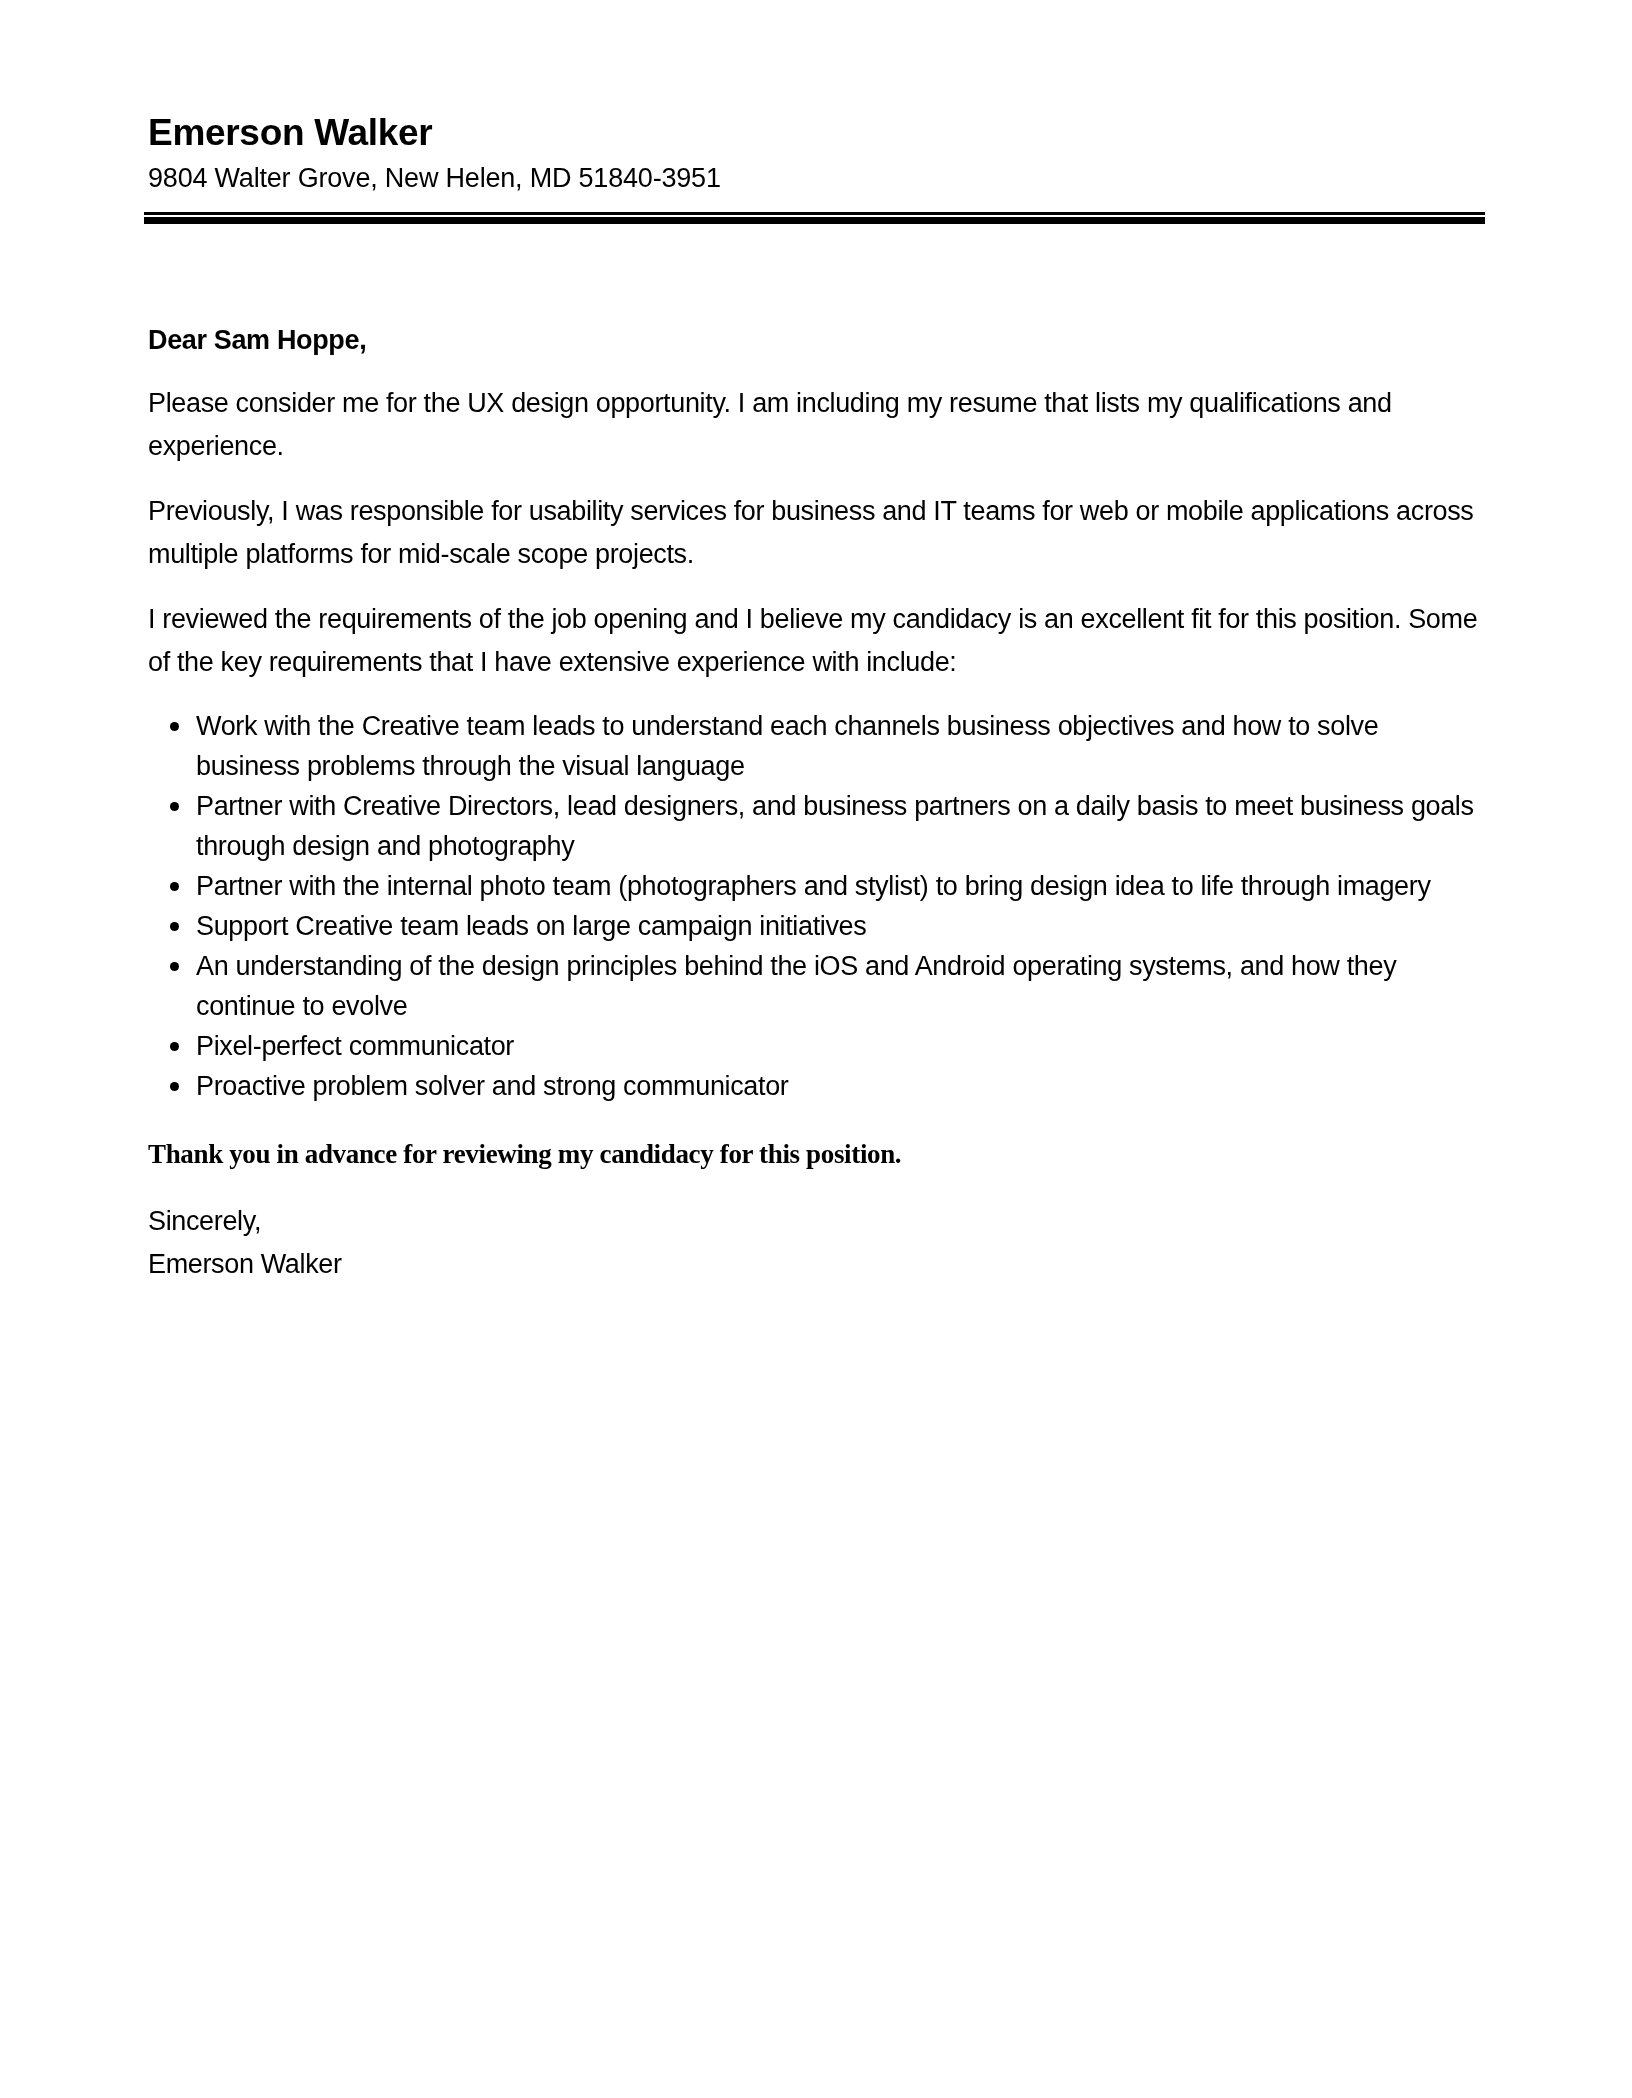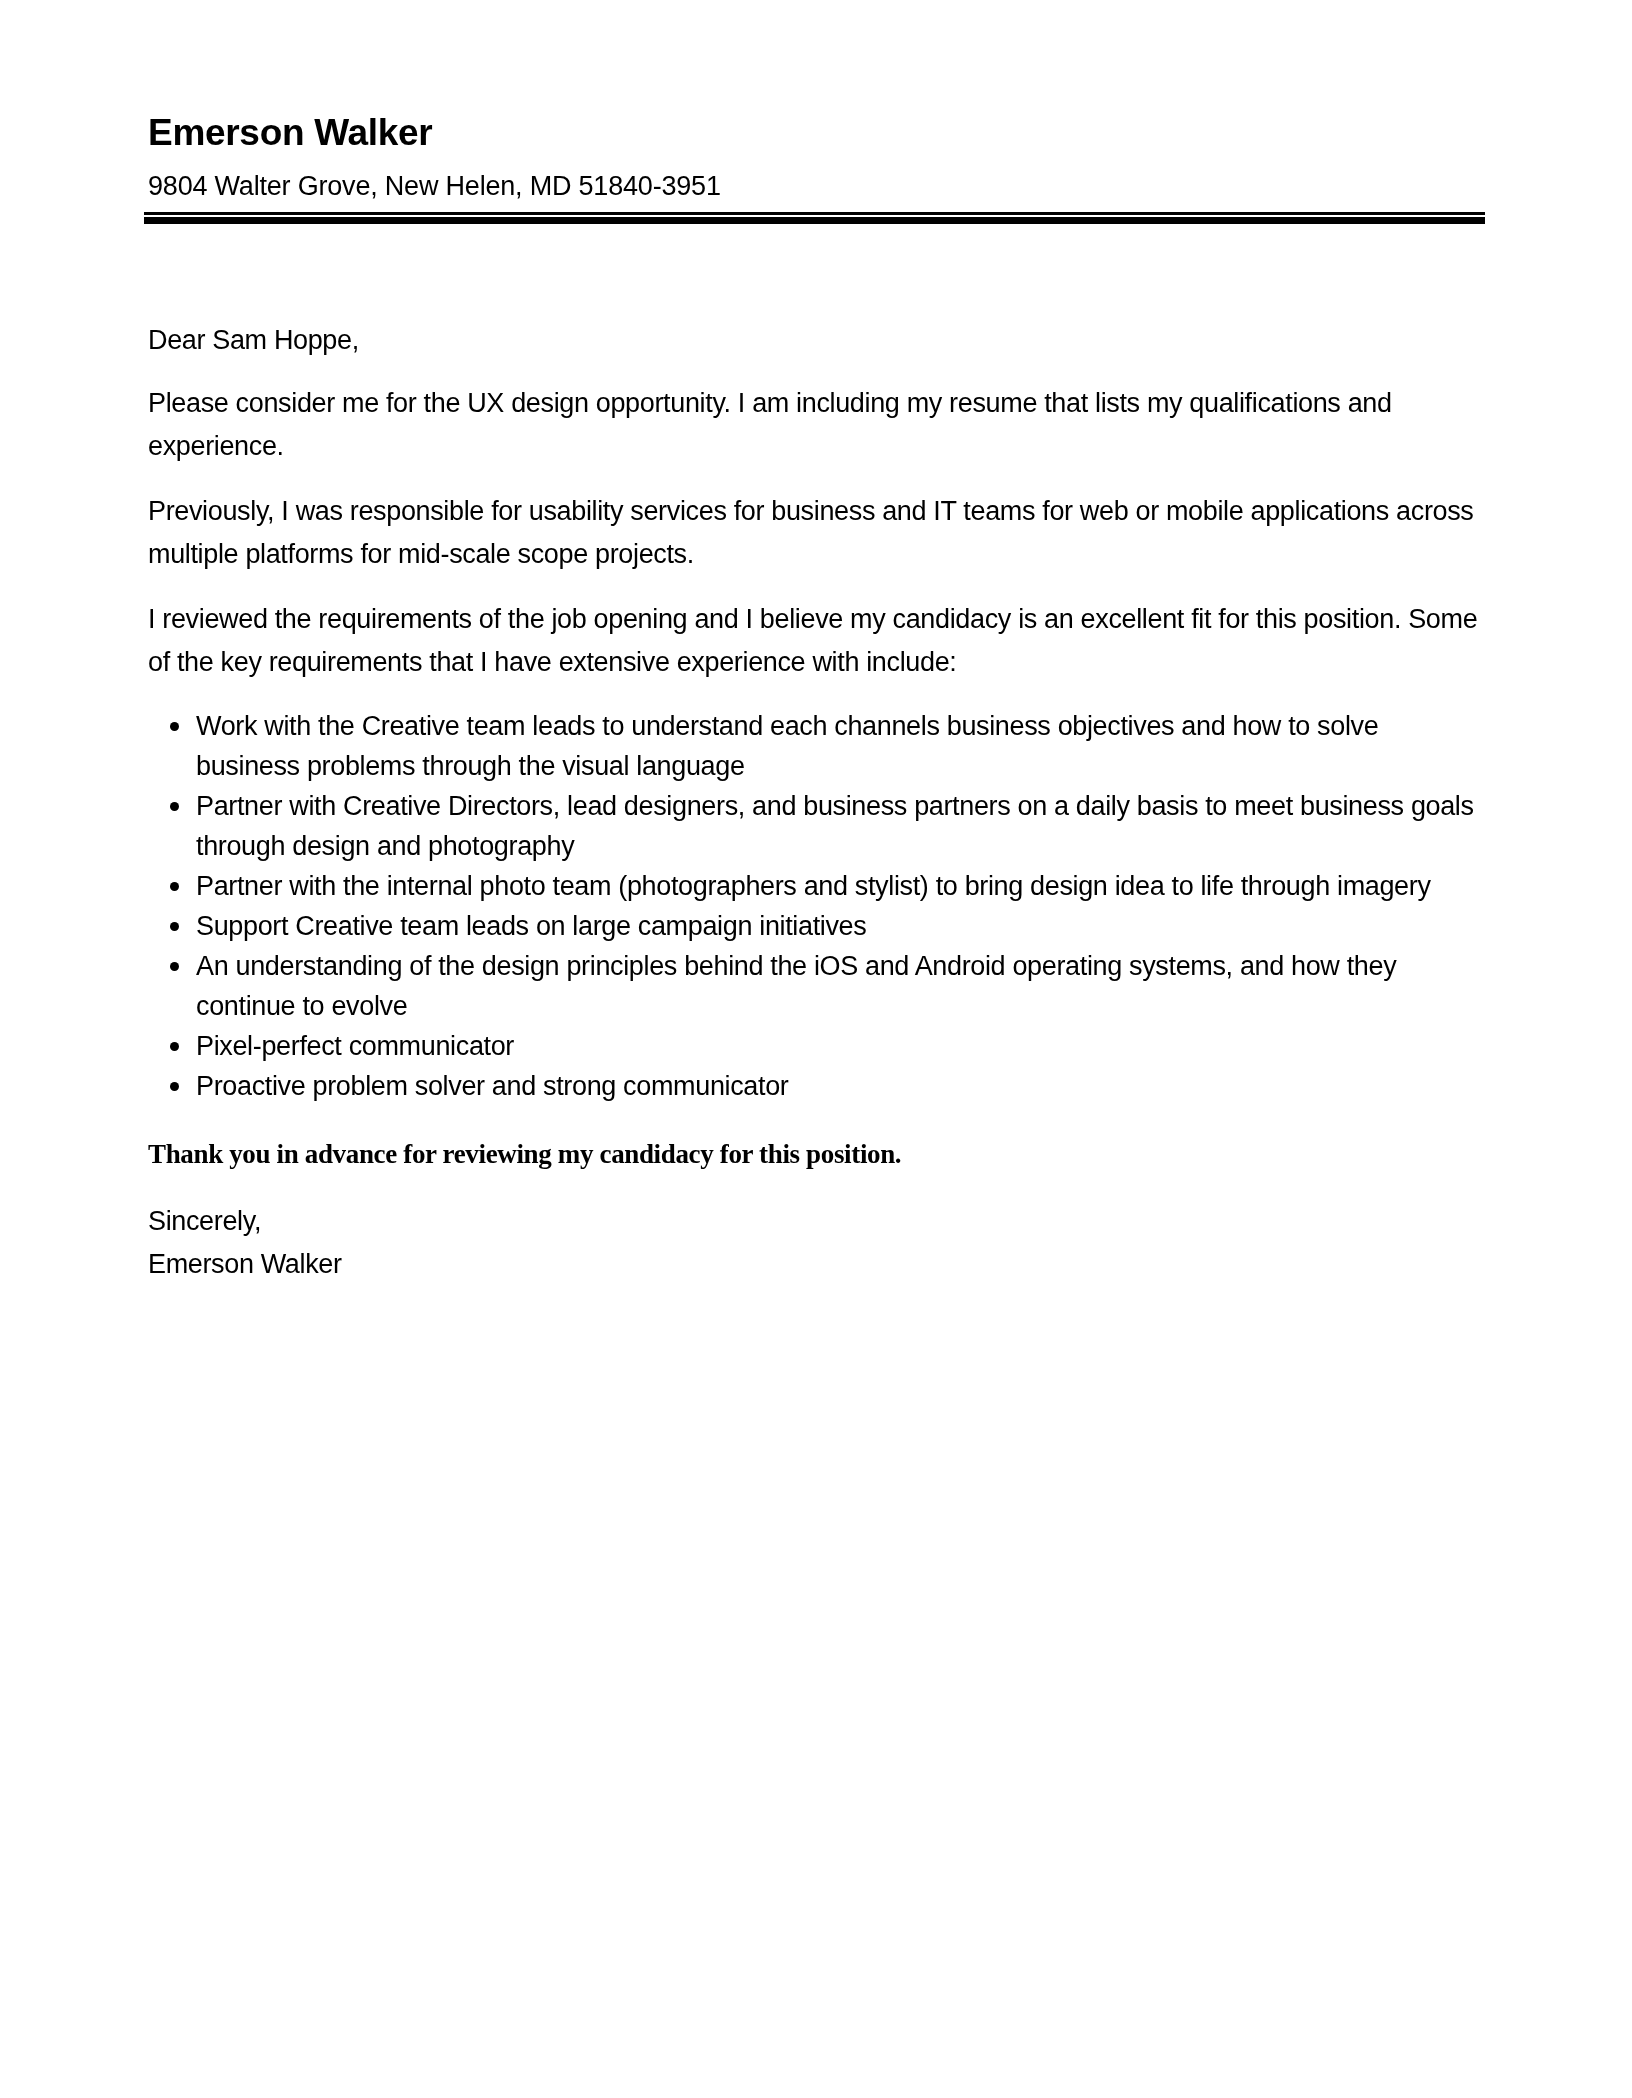--- a/index.html
+++ b/index.html
@@ -6,30 +6,30 @@
   body {
     width: 1632px; height: 2098px; position: relative; overflow: hidden;
     font-family: "Liberation Sans", "DejaVu Sans", sans-serif; color: #000;
   }
   .page { position: absolute; left: 148px; top: 0; width: 1338px; }
   .name {
     position: absolute; top: 110px; left: 0;
     font-size: 37px; font-weight: bold; letter-spacing: -0.3px; line-height: 46px;
   }
   .address {
-    position: absolute; top: 168px; left: 0;
+    position: absolute; top: 160px; left: 0;
     font-size: 27px; line-height: 36px; letter-spacing: -0.2px;
   }
   .rule {
     position: absolute; top: 211px; left: -4px; width: 1341px; height: 14px;
   }
   .rule .thin { position: absolute; top: 1px; left: 0; right: 0; height: 3px; background: #000; }
   .rule .thick { position: absolute; top: 6px; left: 0; right: 0; height: 7px; background: #000; }
   .body-text { position: absolute; top: 320px; left: 0; width: 1340px; font-size: 27px; letter-spacing: -0.35px; }
-  .salutation { font-weight: normal; line-height: 40px; margin: 0 0 22px 0; }
+  .salutation { font-weight: bold; line-height: 40px; margin: 0 0 22px 0; }
   p.para { margin: 0 0 22px 0; line-height: 43px; }
   ul.reqs { list-style: none; margin: 0 0 28px 0; padding: 0; }
   ul.reqs li { position: relative; padding-left: 48px; line-height: 40px; }
   ul.reqs li .bullet {
     position: absolute; left: 22px; top: 16px; width: 9px; height: 9px; border-radius: 50%; background: #000;
   }
   .closing { font-weight: bold; line-height: 40px; margin: 0 0 26px 0; font-family: Liberation Serif, serif; }
   .signoff { line-height: 43px; }
 </style>
 </head>

